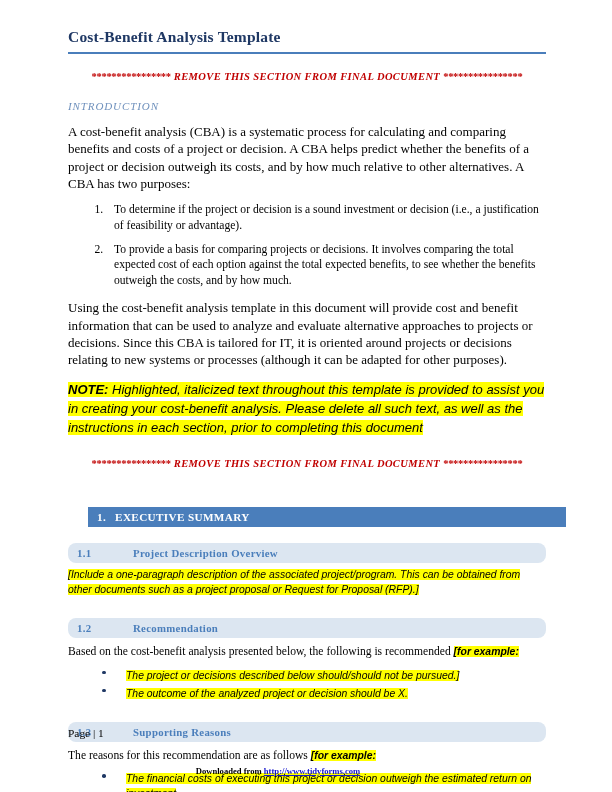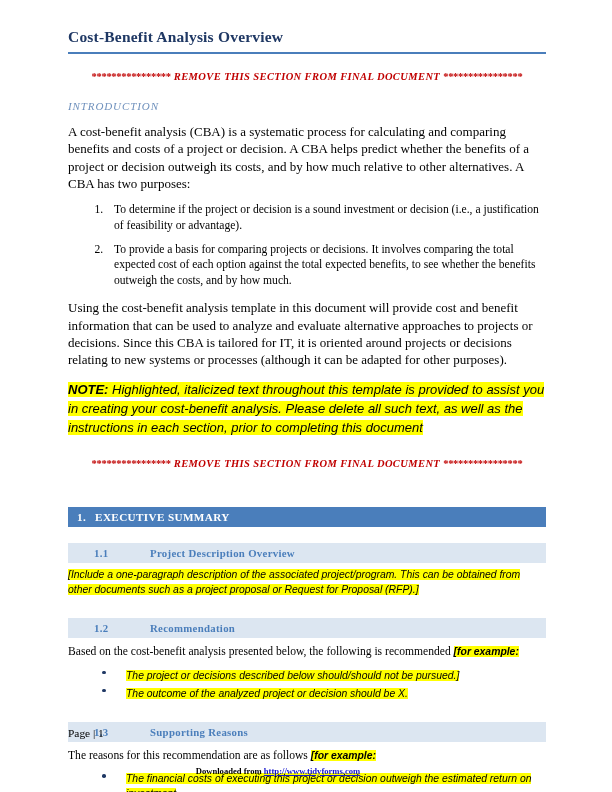--- a/index.html
+++ b/index.html
@@ -118,34 +118,36 @@
     background: #4a7ebb;
     color: #ffffff;
     font-family: "Liberation Serif", "DejaVu Serif", serif;
     font-weight: bold;
     font-size: 11.2px;
     letter-spacing: 0.35px;
     padding: 4px 0 4px 9px;
     margin-top: 38px;
     box-sizing: border-box;
     width: 478px;
+    margin-left: 20px;
   }
   .section-band .num { margin-right: 9px; }
 
   .sub-band {
     background: #dce6f1;
     color: #4a7ebb;
     font-family: "Liberation Serif", "DejaVu Serif", serif;
     font-weight: bold;
     font-size: 10.8px;
     letter-spacing: 0.3px;
-    padding: 4px 0 4px 26px;
+    padding: 4px 0 4px 9px;
     margin-top: 16px;
     box-sizing: border-box;
     width: 478px;
+    border-radius: 8px;
   }
   .sub-band .num {
     display: inline-block;
     width: 56px;
   }
   .sub-band.tight { margin-top: 21px; }
 
   
   .instr {
     font-family: "Liberation Sans", "DejaVu Sans", sans-serif;
@@ -218,21 +220,21 @@
     text-decoration: underline;
     font-weight: bold;
   }
 </style>
 </head>
 <body>
 
 <div class="page">
   <div class="content">
 
-    <h1 class="doc-title">Cost-Benefit Analysis Overview</h1>
+    <h1 class="doc-title">Cost-Benefit Analysis Template</h1>
     <div class="title-rule"></div>
 
     <div class="remove-banner banner-top">
       <span class="stars">****************</span>
       <span>REMOVE THIS SECTION FROM FINAL DOCUMENT</span>
       <span class="stars">****************</span>
     </div>
 
     <div class="intro-heading">INTRODUCTION</div>
 

